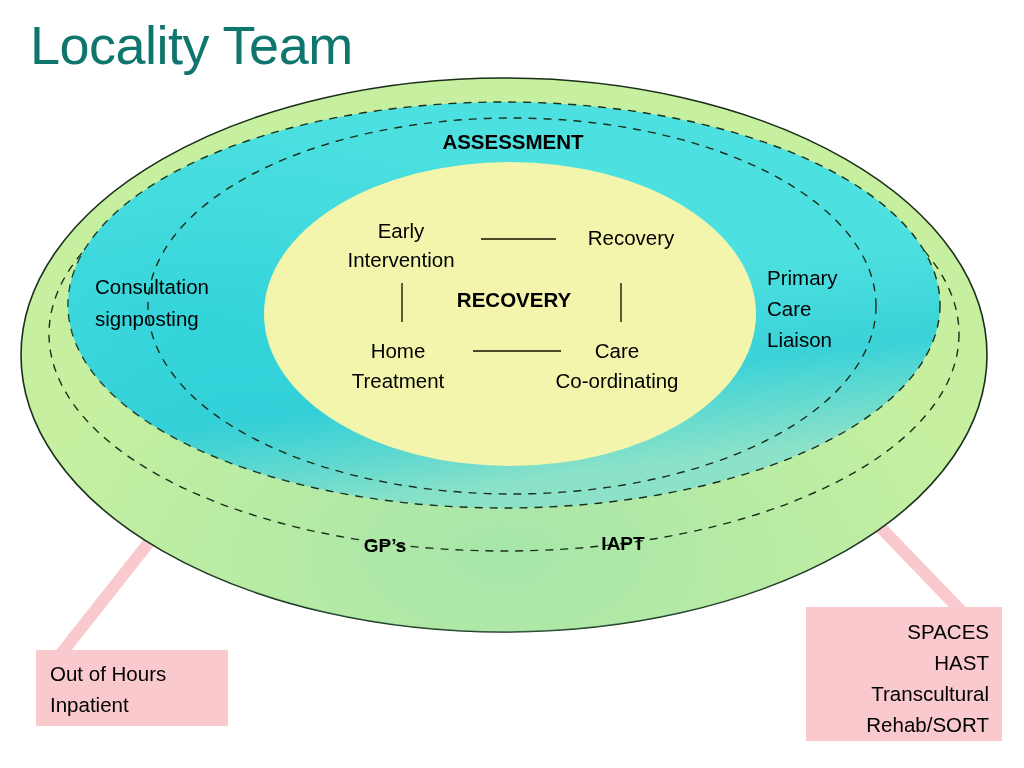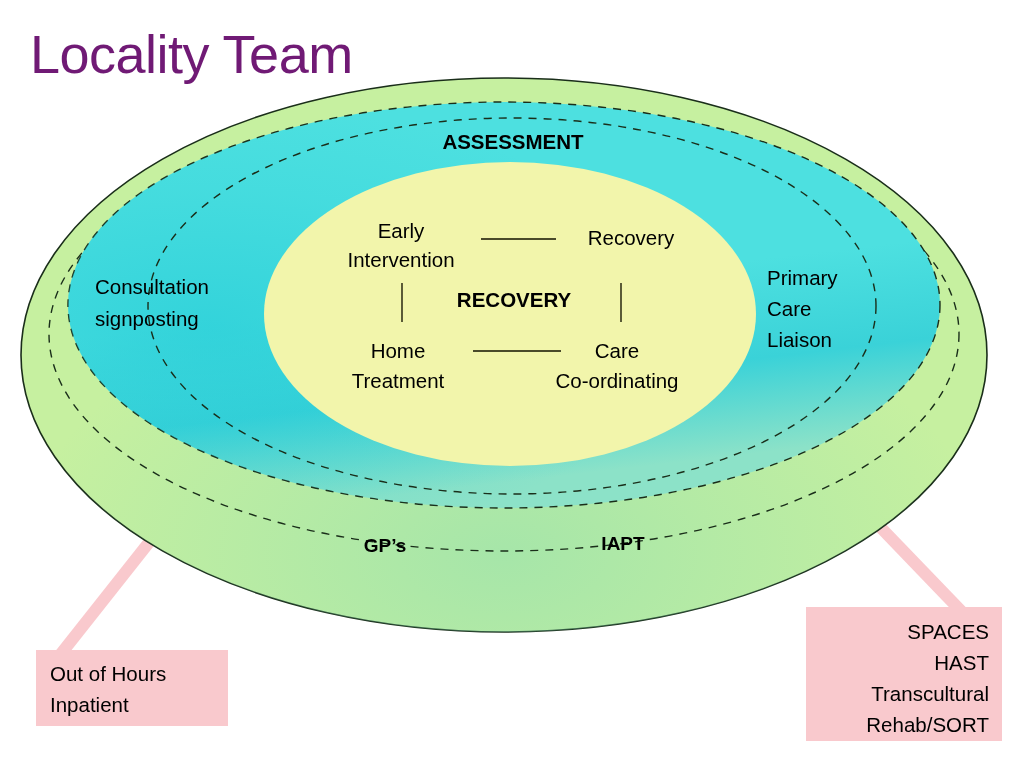--- a/index.html
+++ b/index.html
@@ -25,22 +25,21 @@
   }
   #slide-title {
     position: absolute;
     left: 30px;
     top: 14px;
     font-size: 54px;
     line-height: 62px;
     font-weight: 400;
     letter-spacing: -0.5px;
     white-space: nowrap;
-    color: #701a75;
-    margin-top: 9px;
+    color: #0f766e;
   }
   #diagram {
     position: absolute;
     left: 0;
     top: 0;
     width: 1024px;
     height: 768px;
   }
   .svg-label {
     font-family: "Liberation Sans", sans-serif;

